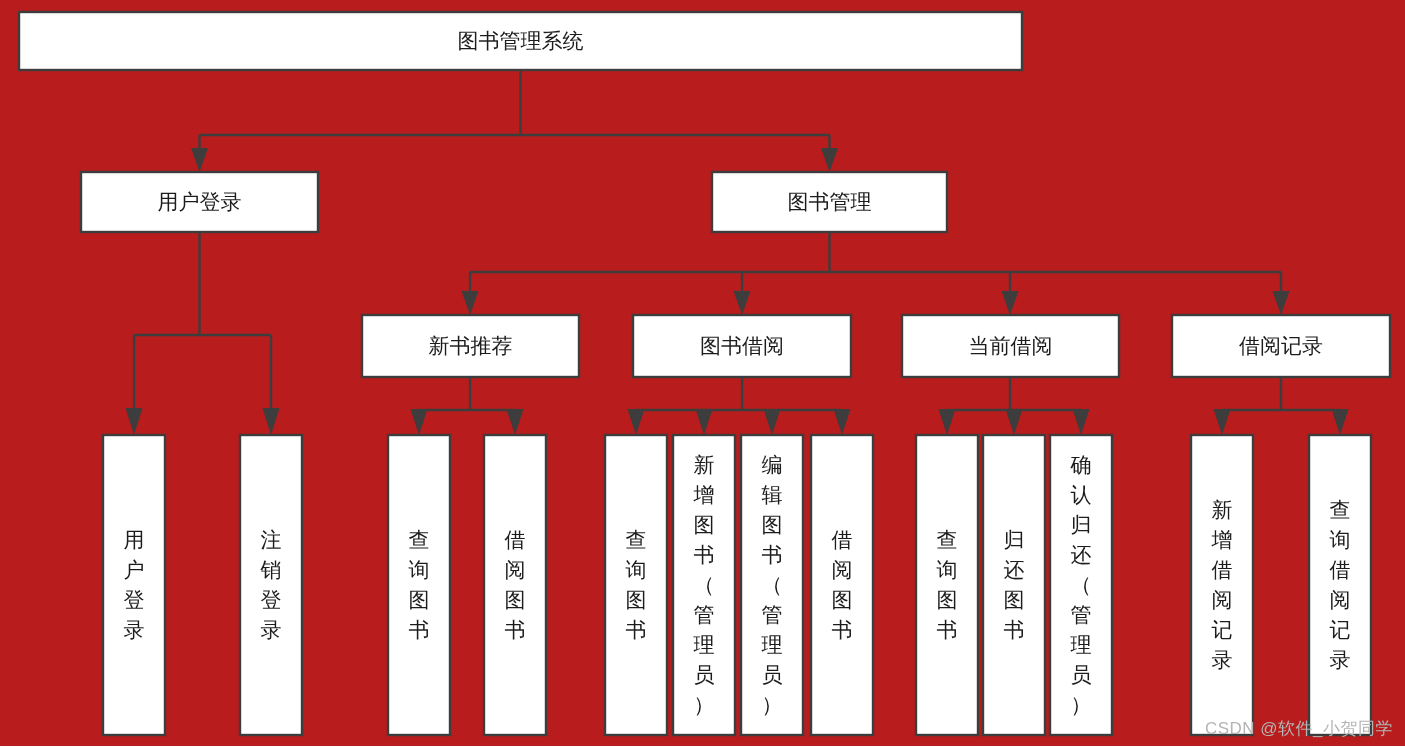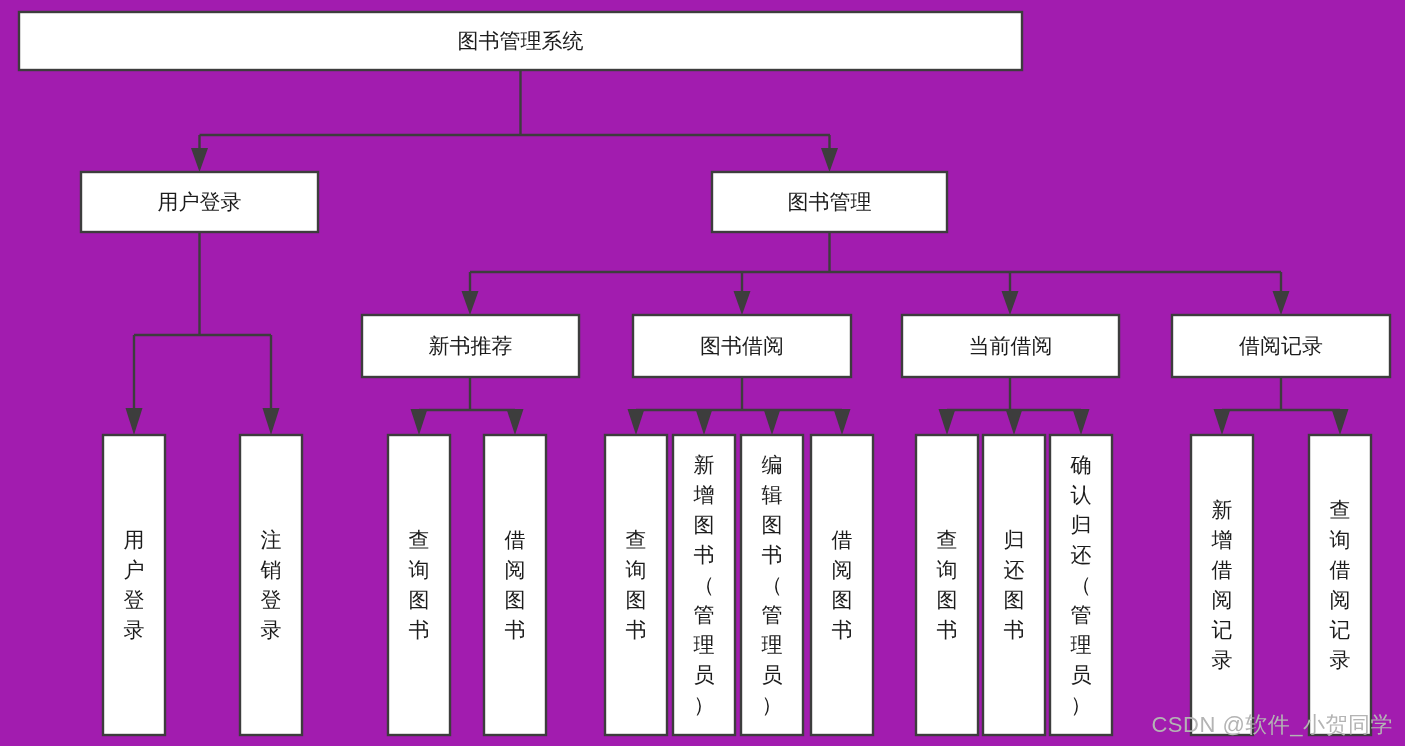--- a/index.html
+++ b/index.html
@@ -10,21 +10,21 @@
   body {
     width: 1405px;
     height: 747px;
     font-family: "Liberation Sans", "DejaVu Sans", sans-serif;
     overflow: hidden;
   }
   #diagram-root {
     position: relative;
     width: 1405px;
     height: 746px;
-    background: #a21caf;
+    background: #b91c1c;
   }
   svg#flowchart {
     position: absolute;
     left: 0;
     top: 0;
     width: 1405px;
     height: 747px;
     display: block;
   }
   .node-box {
@@ -53,21 +53,21 @@
     font-family: "Liberation Sans", "DejaVu Sans", sans-serif;
     font-size: 21px;
     fill: #1c1c1c;
     text-anchor: middle;
   }
   .watermark {
     position: absolute;
     right: 12px;
     bottom: 6px;
     font-family: "Liberation Sans", "DejaVu Sans", sans-serif;
-    font-size: 22px;
+    font-size: 17px;
     color: #b4b4b4;
     letter-spacing: 0.5px;
     white-space: nowrap;
     user-select: none;
   }
 </style>
 </head>
 <body>
 
 <div id="diagram-root">

